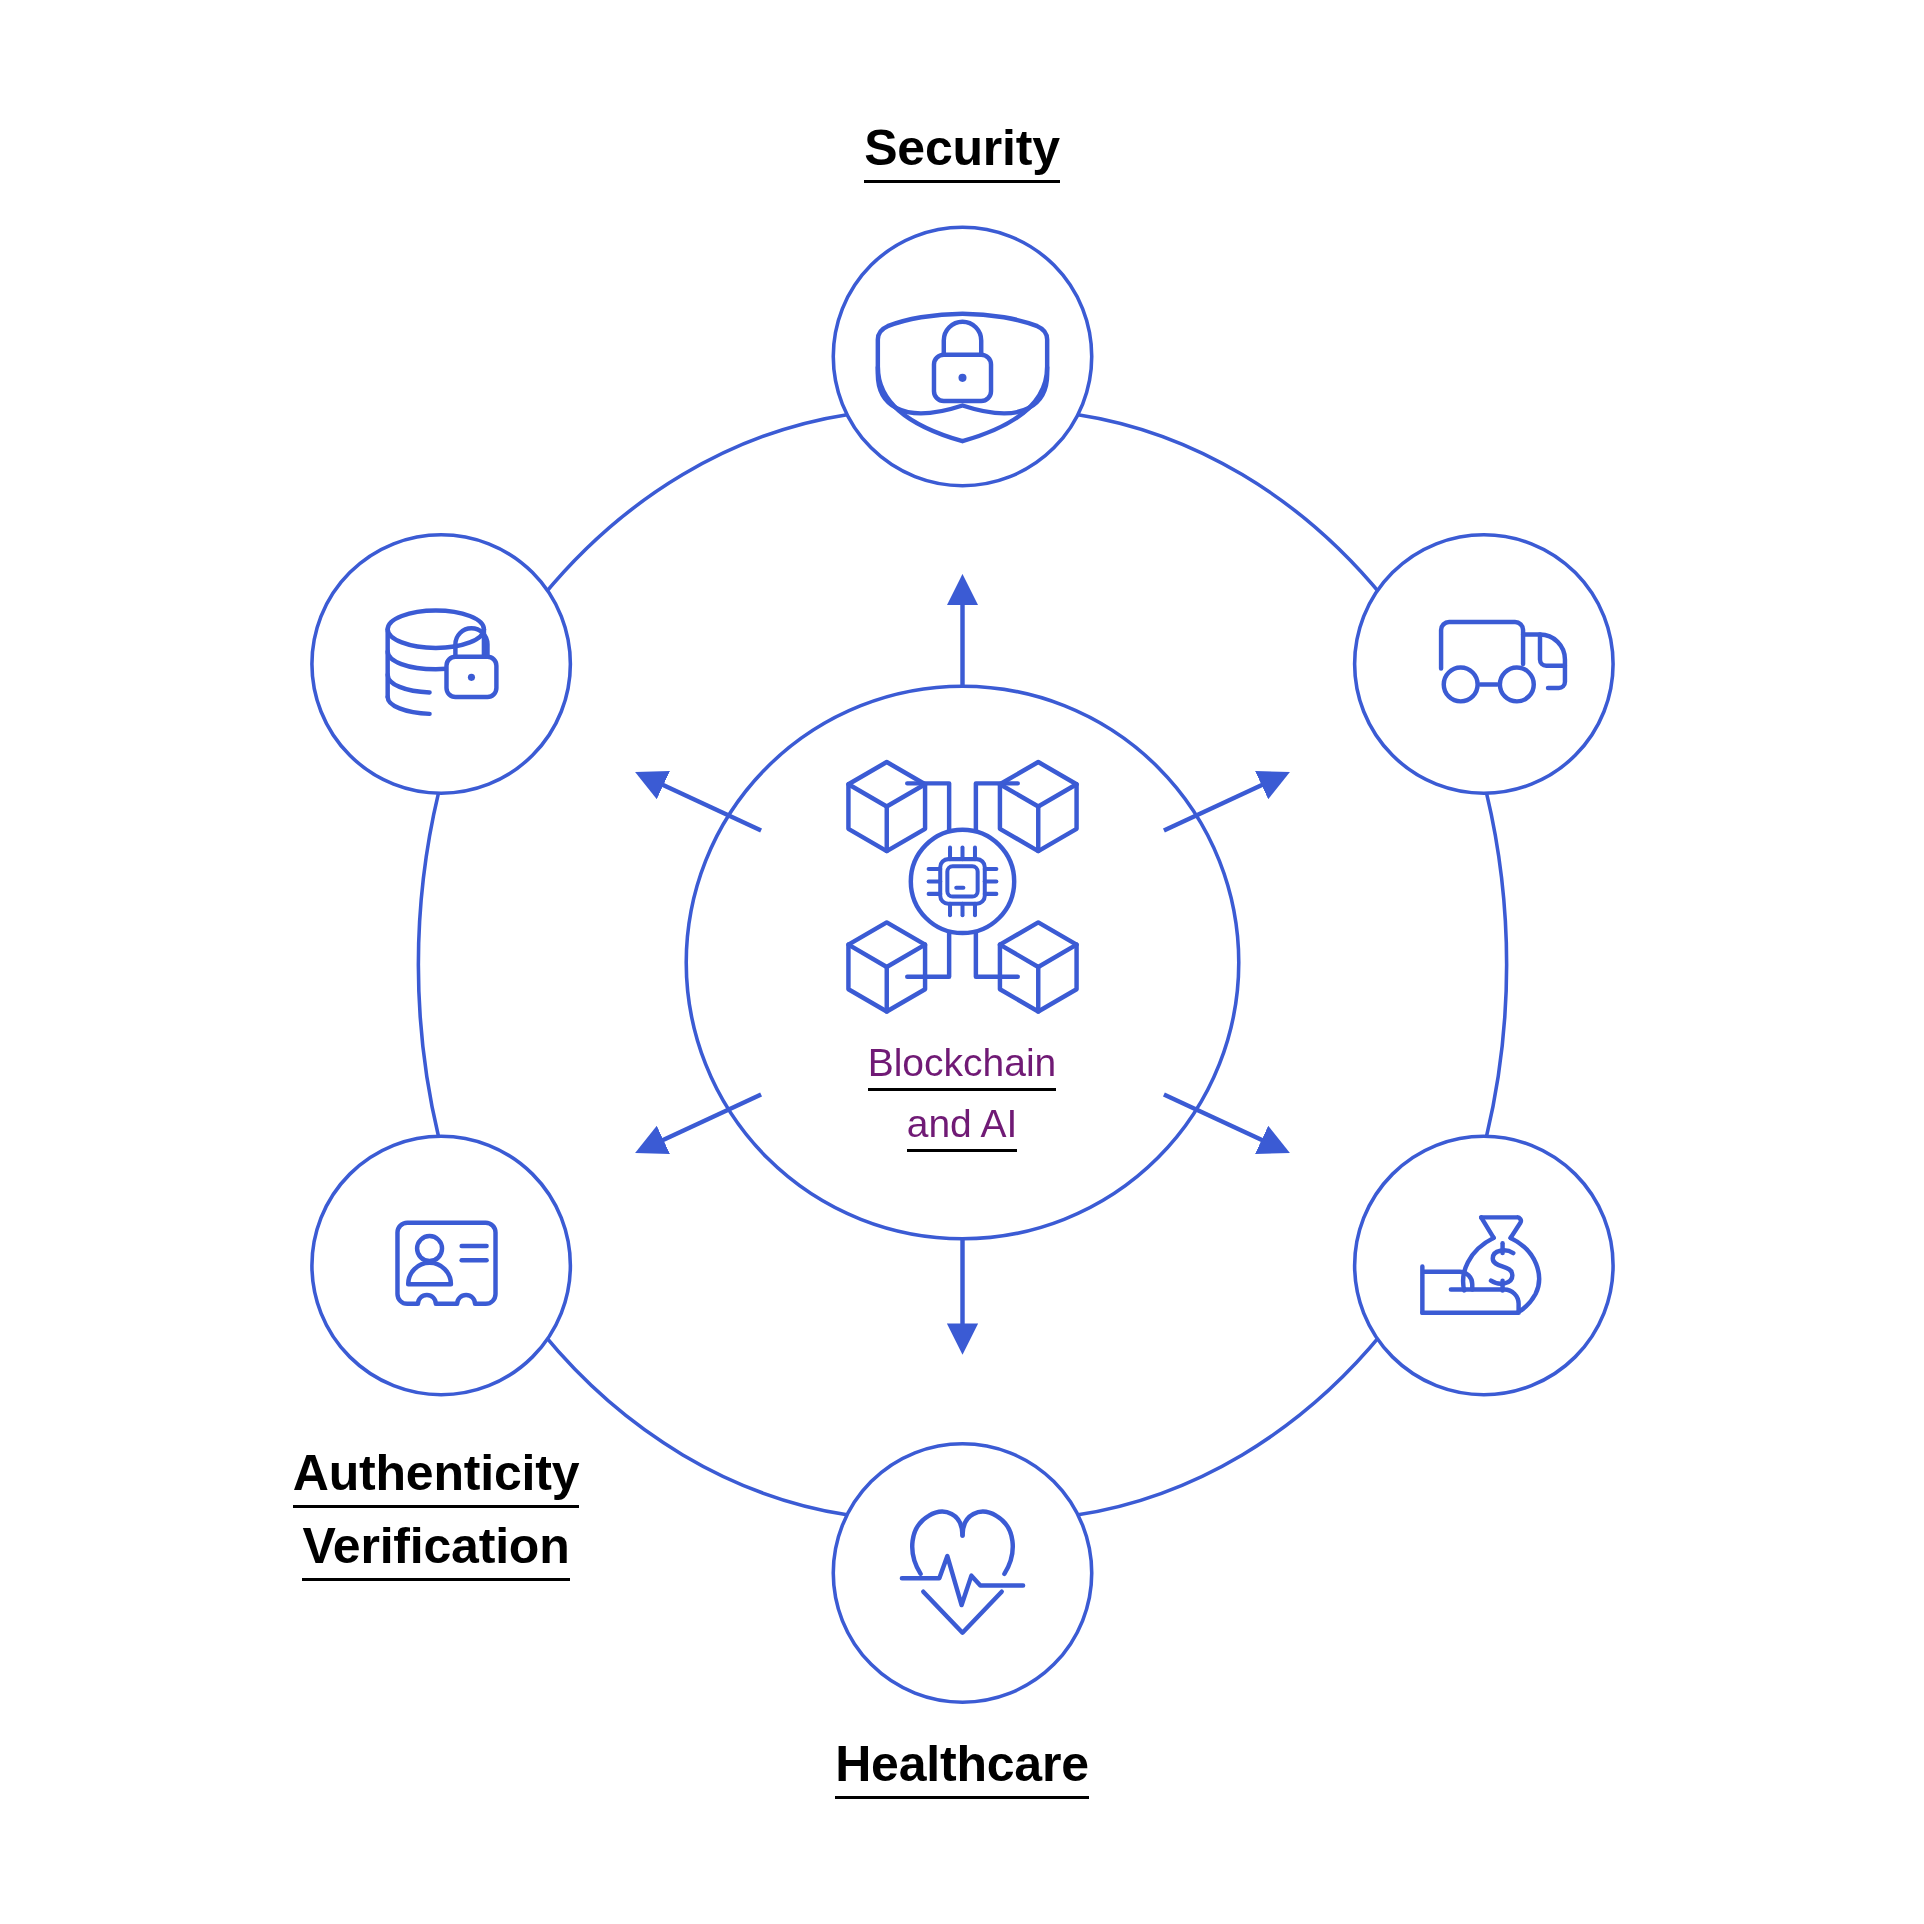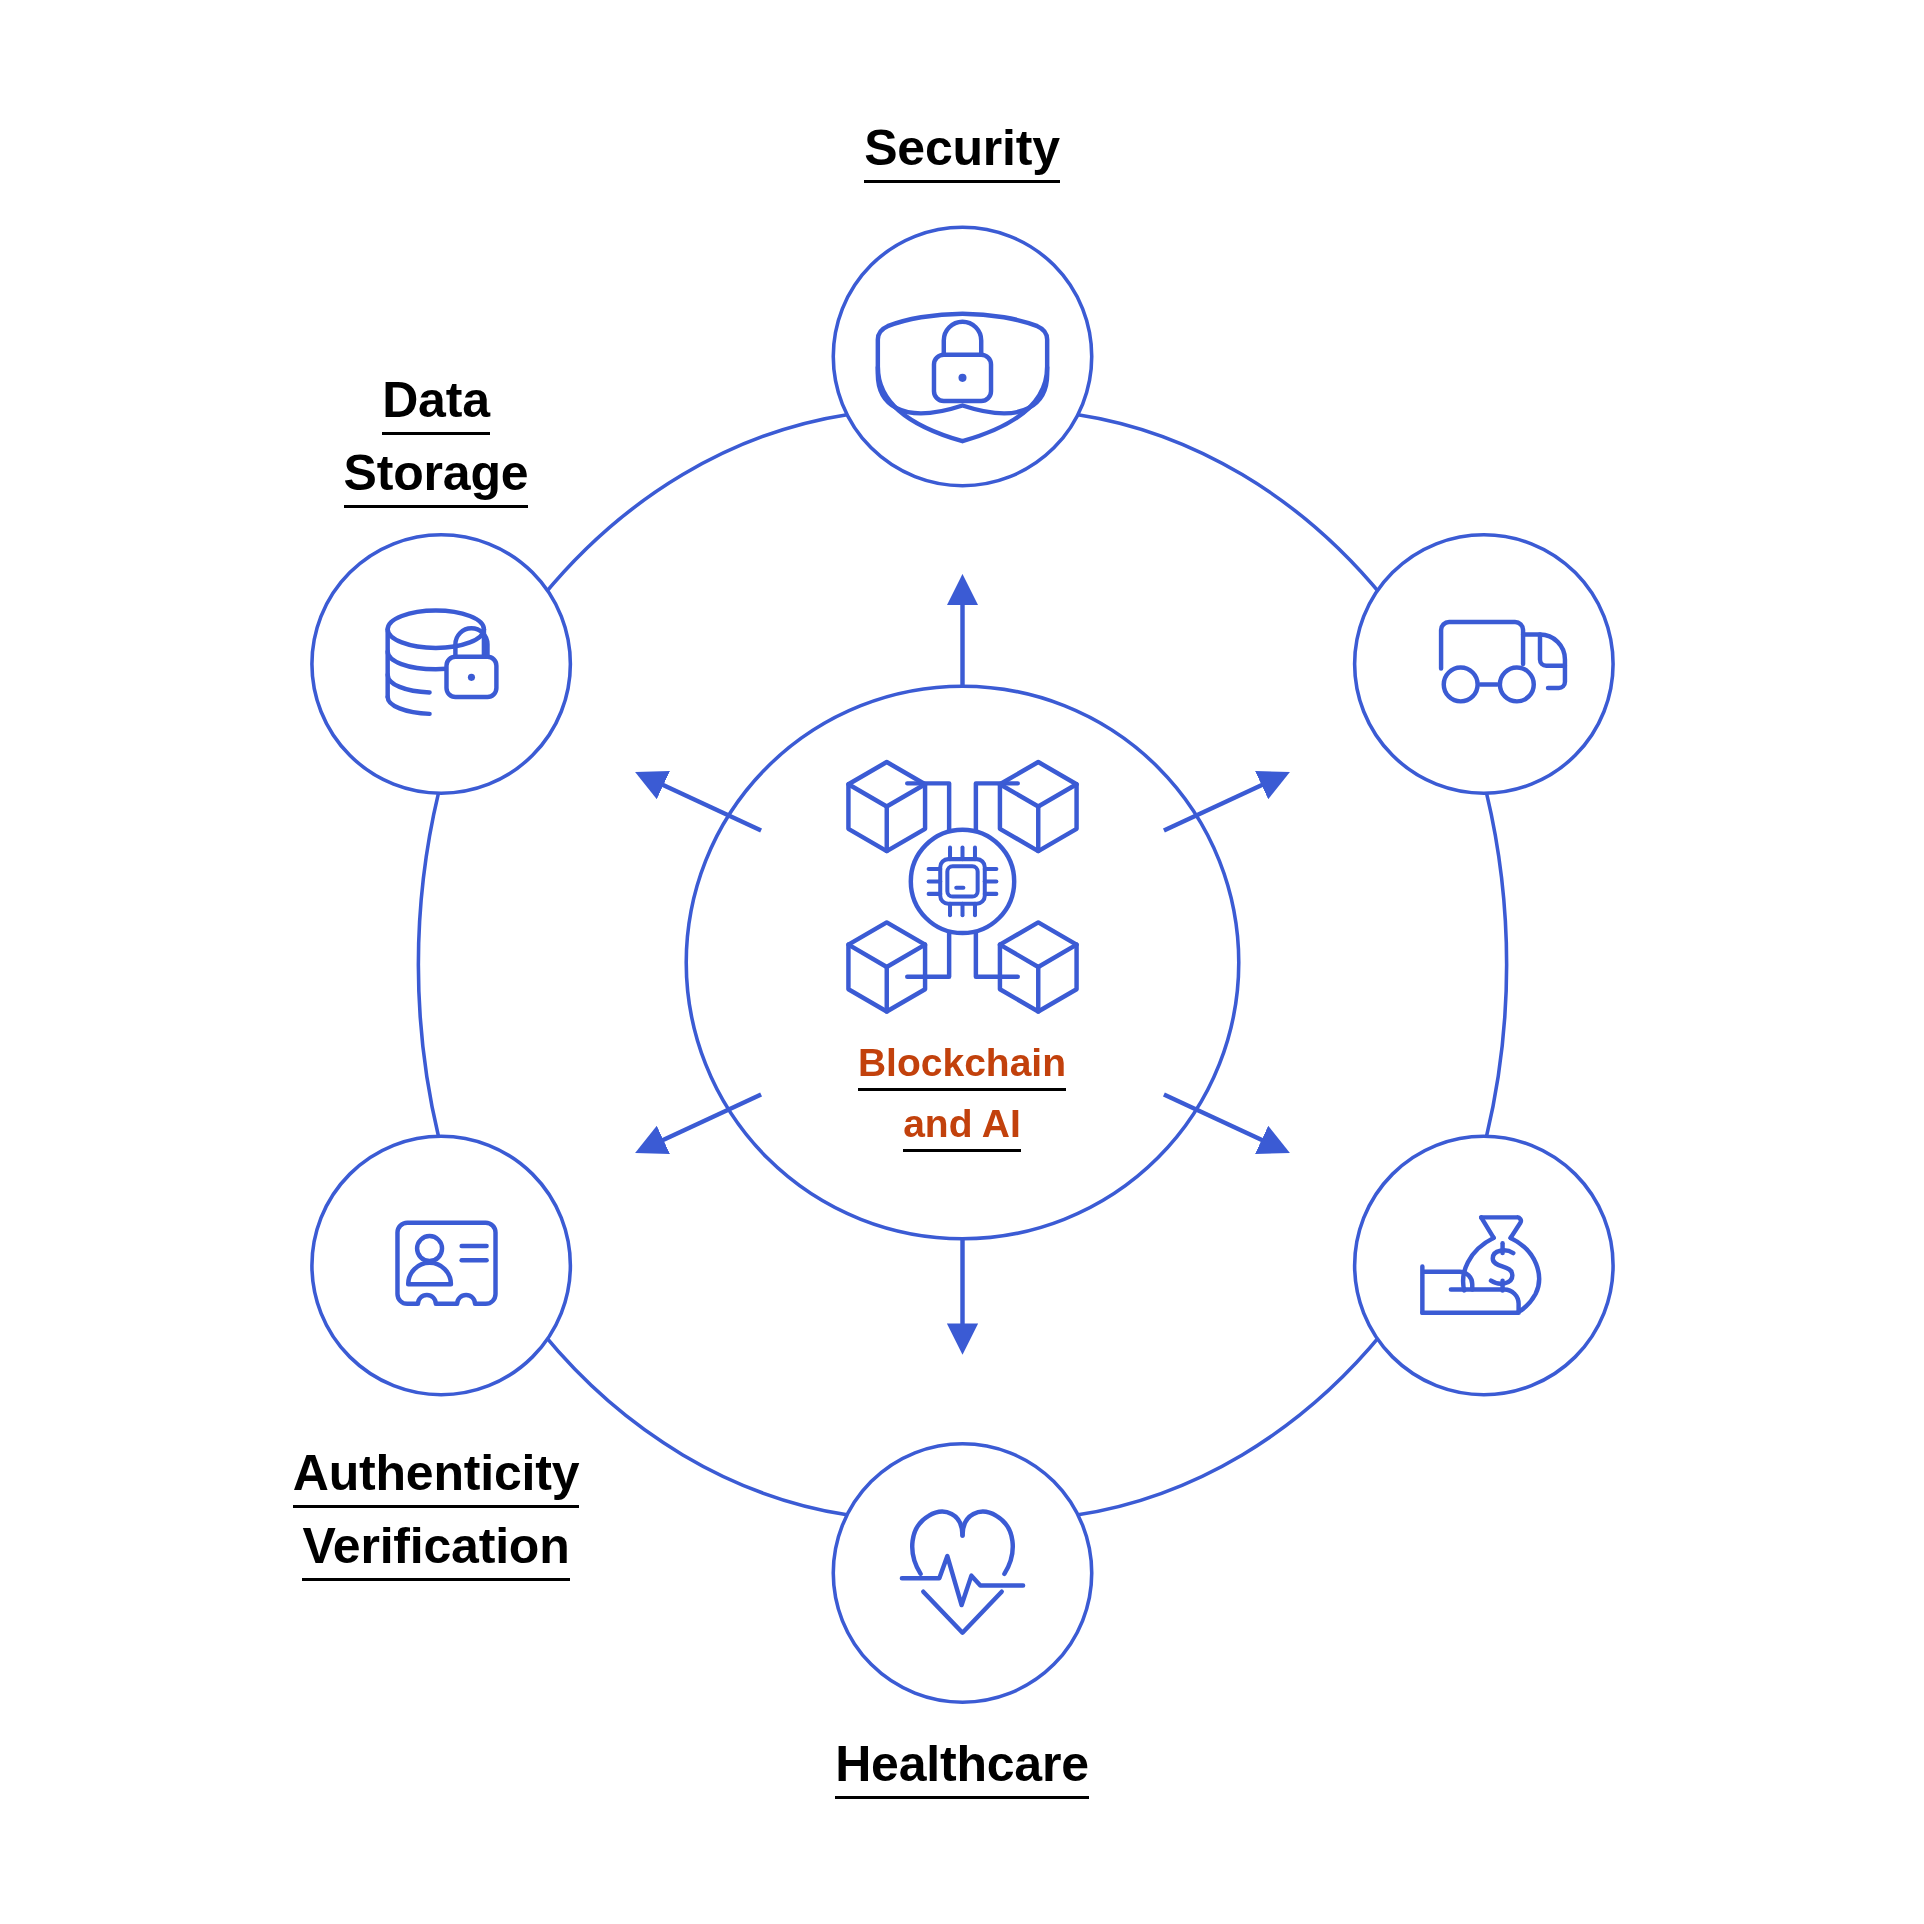--- a/index.html
+++ b/index.html
@@ -42,22 +42,22 @@
     width: fit-content;
     margin: 0 auto;
     border-bottom: 3.6px solid #000000;
     padding-bottom: 3.6px;
   }
   .node-label .lbl-line + .lbl-line {
     margin-top: 10.7px;
   }
   .center-label {
     position: absolute;
-    color: #c2410c;
-    font-weight: 700;
+    color: #701a75;
+    font-weight: 400;
     font-size: 39px;
     line-height: 1.12;
     text-align: center;
     white-space: nowrap;
     user-select: none;
   }
   .center-label .lbl-line {
     display: block;
     width: fit-content;
     margin: 0 auto;
@@ -263,24 +263,20 @@
 
   <div class="node-label" id="label-healthcare">
     <span class="lbl-line">Healthcare</span>
   </div>
 
   <div class="node-label" id="label-authenticity">
     <span class="lbl-line">Authenticity</span>
     <span class="lbl-line">Verification</span>
   </div>
 
-  <div class="node-label" id="label-data-storage">
-    <span class="lbl-line">Data</span>
-    <span class="lbl-line">Storage</span>
-  </div>
 
   <div class="center-label" id="label-center">
     <span class="lbl-line">Blockchain</span>
     <span class="lbl-line">and AI</span>
   </div>
 
 </div>
 
 
 </body></html>

